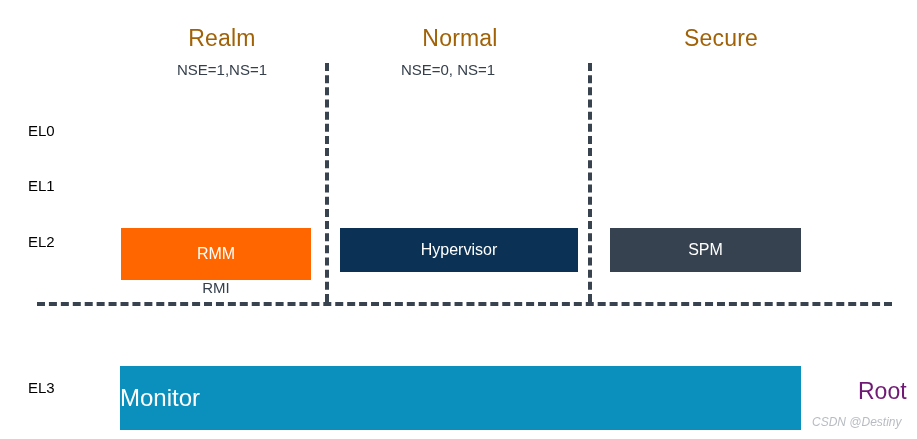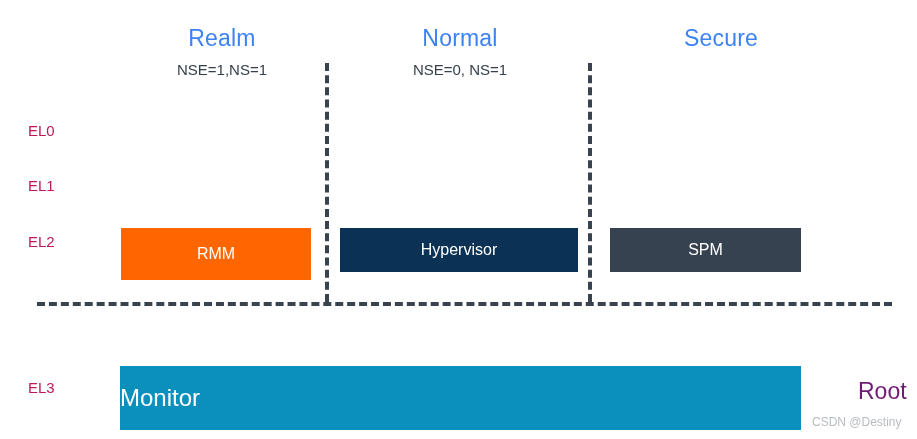--- a/index.html
+++ b/index.html
@@ -16,38 +16,38 @@
     height: 439px;
     background: #ffffff;
     overflow: hidden;
     color: #36404c;
   }
 
   
   .col-title {
     position: absolute;
     font-size: 23px;
-    color: #3b82f6;
+    color: #a16207;
     text-align: center;
     white-space: nowrap;
     letter-spacing: 0.2px;
   }
   .col-sub {
     position: absolute;
     font-size: 15px;
     color: #36404c;
     text-align: center;
     white-space: nowrap;
   }
 
   
   .el-label {
     position: absolute;
     font-size: 15px;
-    color: #be185d;
+    color: #000000;
     white-space: nowrap;
   }
 
   
   .world-box {
     position: absolute;
     display: flex;
     align-items: center;
     justify-content: center;
     color: #ffffff;
@@ -88,32 +88,33 @@
     position: absolute;
     font-size: 23px;
     color: #701a75;
     white-space: nowrap;
   }
   .watermark {
     position: absolute;
     font-size: 12px;
     color: #b8bcc2;
     white-space: nowrap;
+    font-style: italic;
   }
 </style>
 </head>
 <body>
 
 <div id="canvas">
 
   <div class="col-title" style="left:142px; top:25px; width:160px;">Realm</div>
   <div class="col-sub" style="left:142px; top:61px; width:160px;">NSE=1,NS=1</div>
 
   <div class="col-title" style="left:380px; top:25px; width:160px;">Normal</div>
-  <div class="col-sub" style="left:380px; top:61px; width:160px;">NSE=0, NS=1</div>
+  <div class="col-sub" style="left:368px; top:61px; width:160px;">NSE=0, NS=1</div>
 
   <div class="col-title" style="left:641px; top:25px; width:160px;">Secure</div>
 
   <div class="el-label" style="left:28px; top:122px;">EL0</div>
   <div class="el-label" style="left:28px; top:177px;">EL1</div>
   <div class="el-label" style="left:28px; top:233px;">EL2</div>
   <div class="el-label" style="left:28px; top:331px;margin-top:48px;">EL3</div>
 
   <div class="v-dash" style="left:325px; top:63px; height:239px;"></div>
   <div class="v-dash" style="left:588px; top:63px; height:239px;"></div>
@@ -123,20 +124,21 @@
   </div>
 
   <div class="world-box" style="left:610px; top:228px; width:191px; height:44px; background:#374250;">
     <span>SPM</span>
   </div>
 
   <div class="world-box" style="left:340px; top:228px; width:238px; height:44px; background:#0b3254;">
     <span>Hypervisor</span>
   </div>
 
+  <div class="iface-label" style="left:156px; top:279px; width:120px;">RMI</div>
 
   <div class="h-dash" style="left:37px; top:302px; width:855px;"></div>
 
   <div class="monitor-box" style="left:120px; top:366px; width:681px; height:64px; background:#0b8fbd;">
     <span>Monitor</span>
   </div>
 
   <div class="root-label" style="left:858px; top:378px;">Root</div>
 
   <div class="watermark" style="left:812px; top:415px;">CSDN @Destiny</div>

